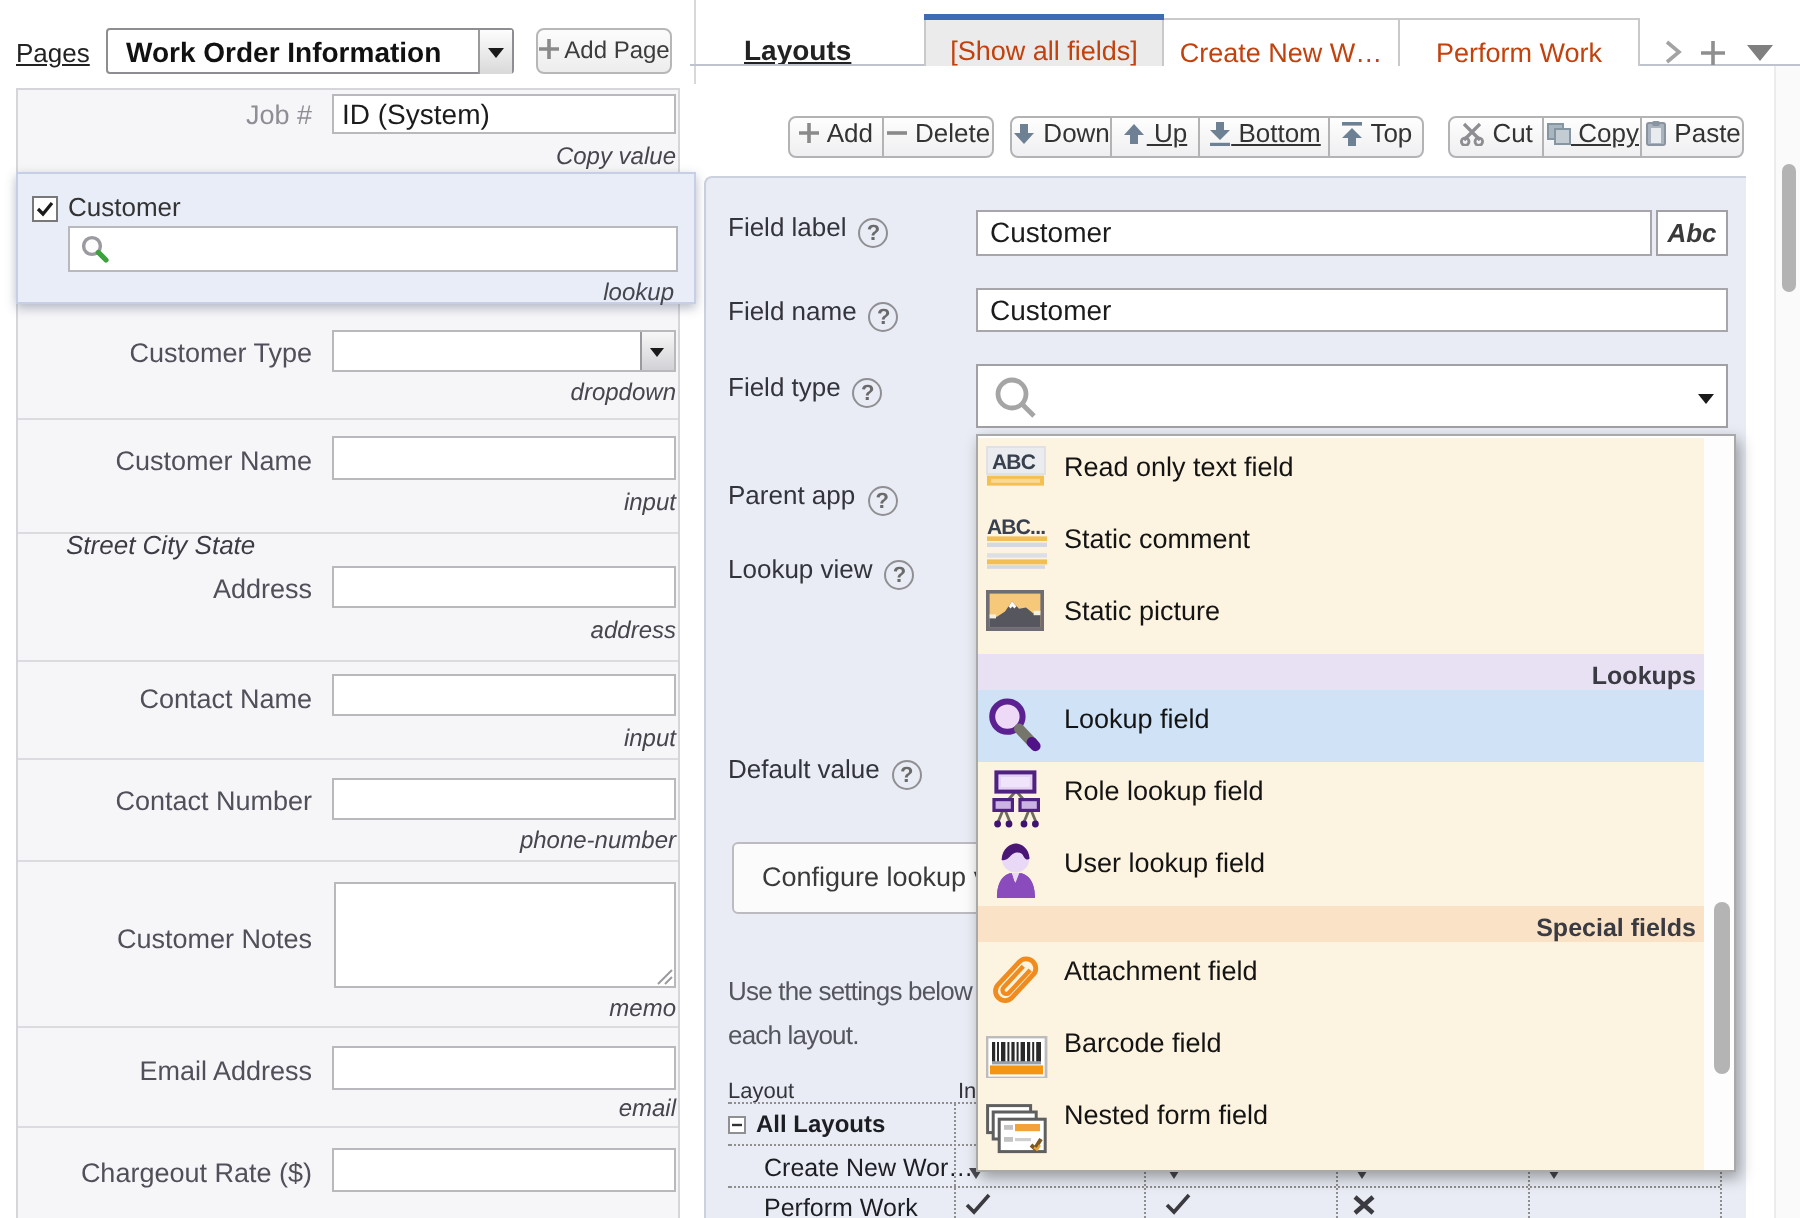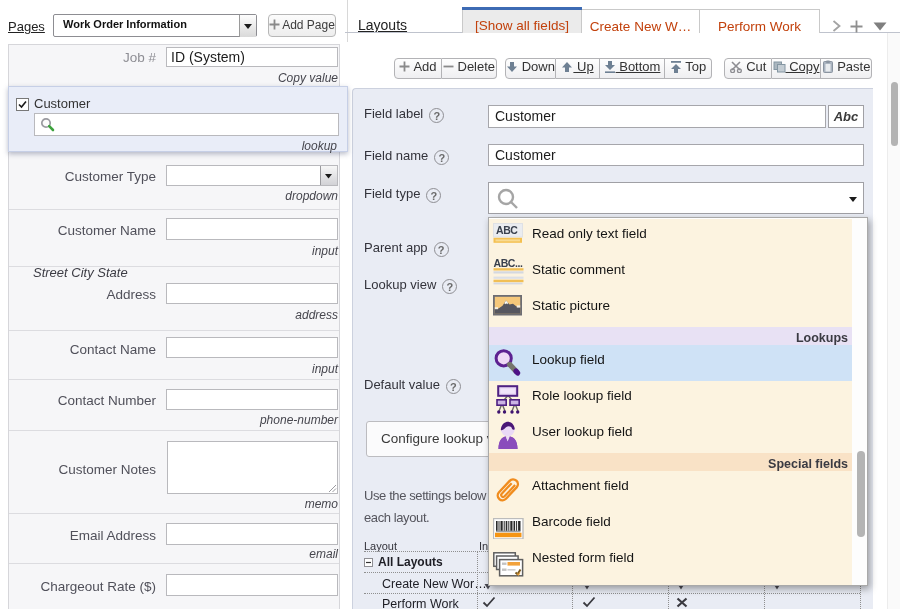--- a/index.html
+++ b/index.html
@@ -4,24 +4,24 @@
 <style>
 * { margin:0; padding:0; box-sizing:border-box; }
 html,body { width:900px; height:609px; background:#fff; overflow:hidden;
   font-family:"Liberation Sans",sans-serif; }
 .abs { position:absolute; }
 #stage { position:relative; width:900px; height:609px; overflow:hidden; }
 
 
 .toplink { font-size:14px; color:#222; text-decoration:underline; }
 #pages { left:8px; top:19px; font-size:13px; }
-#layouts { left:358px; top:17px; }
+#layouts { left:372px; top:17px;font-weight:bold; }
 #pageselect { left:53px; top:14px; width:204px; height:23px; background:#fff;
   border:1px solid #8d8d92; border-radius:2px; }
-#pageselect .txt { position:absolute; left:9px; top:3px; font-size:11px; font-weight:bold; color:#111; }
+#pageselect .txt { position:absolute; left:9px; top:3px; font-size:14px; font-weight:bold; color:#111; }
 #pageselect .btn { position:absolute; right:0; top:0; width:17px; height:22px;
   border-left:1px solid #9a9a9a; background:linear-gradient(#fdfdfd,#d9d9d9); }
 #addpage { left:268px; top:14px; width:68px; height:23px; border:1px solid #b7b7b7;
   border-radius:4px; background:linear-gradient(#fcfcfc,#ededed); font-size:12px; color:#3c3c3c;
   line-height:21px; text-align:center; }
 #topdivider { left:347px; top:0; width:1px; height:42px; background:#d8d8d8; }
 #tabline { left:345px; top:32px; width:555px; height:1px; background:#bfc3cd; }
 .tab { top:9px; height:24px; font-size:13.5px; color:#c2410c; text-align:center; line-height:34px;
   background:#fff; border:1px solid #c9c9c9; border-bottom:none; }
 #tab1 { left:462px; width:120px; background:#ebebeb; border-top:none; }

